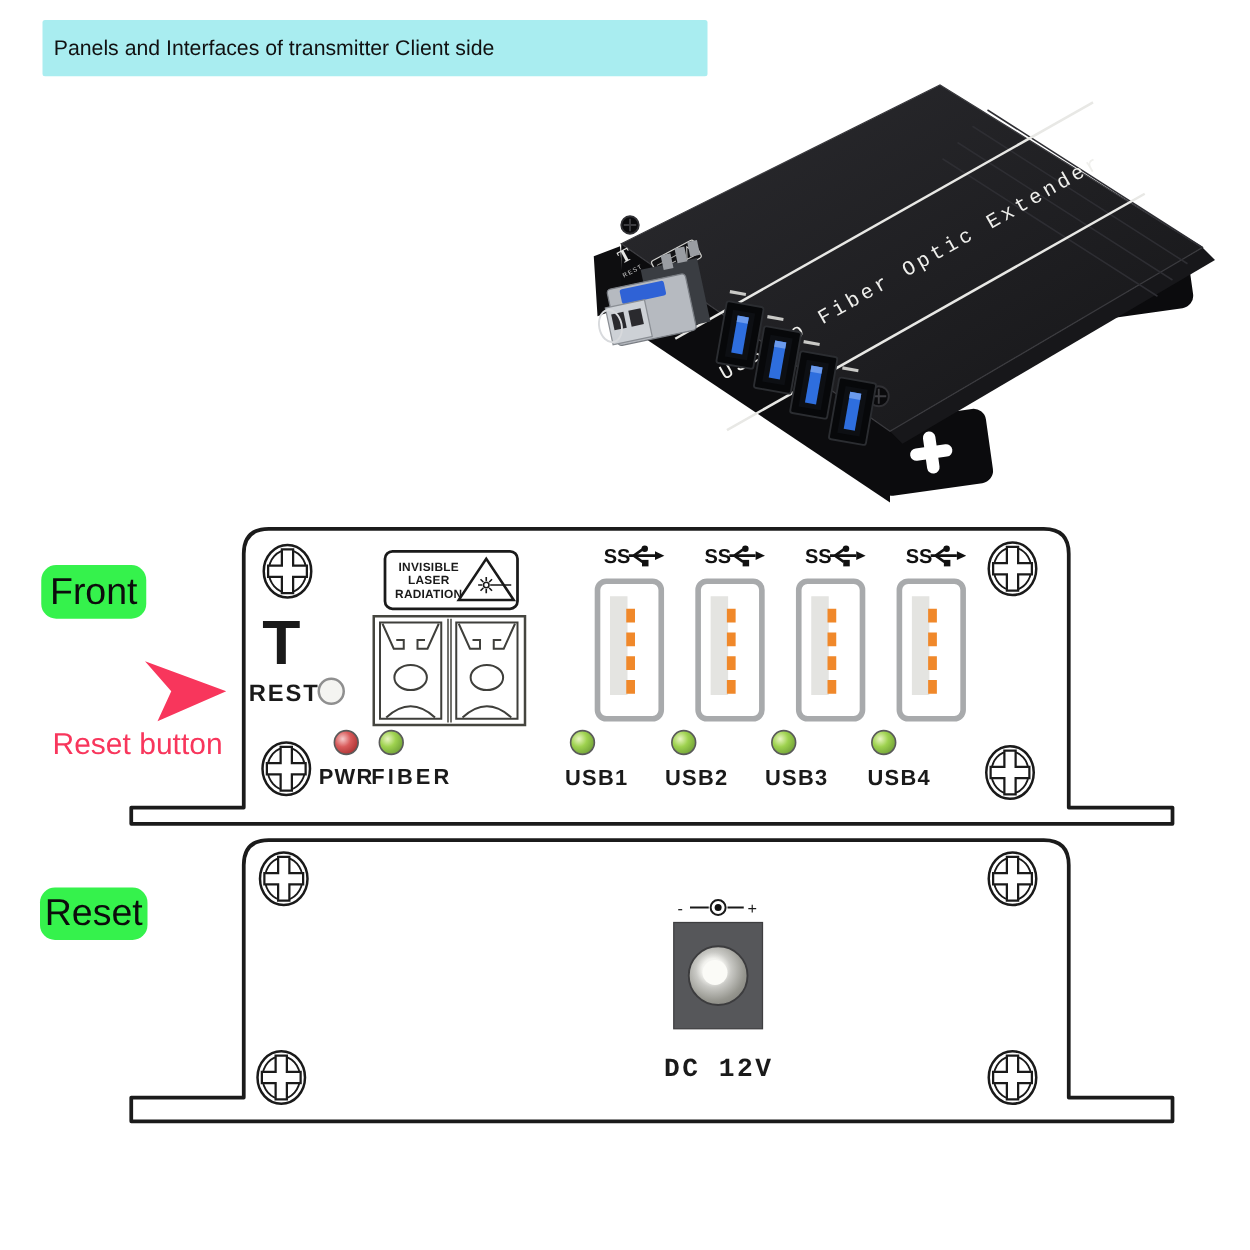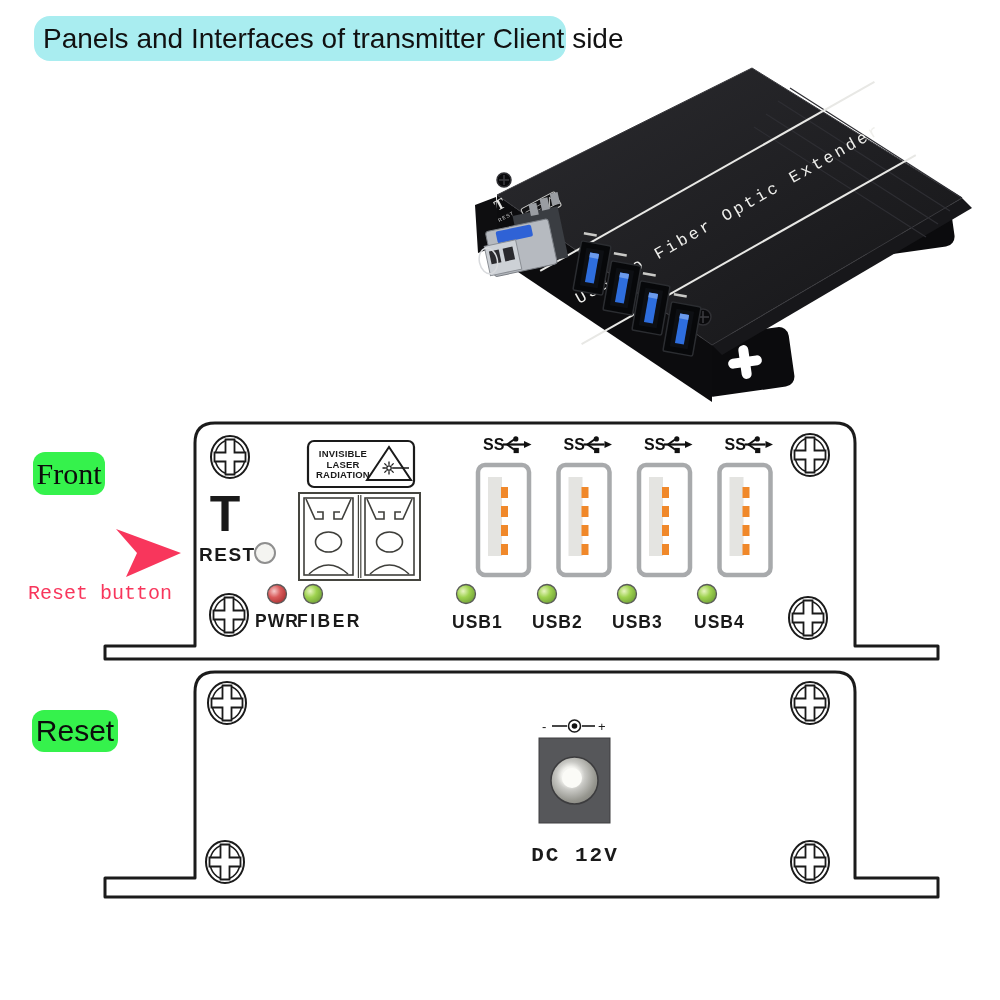--- a/index.html
+++ b/index.html
@@ -1,25 +1,25 @@
 <!DOCTYPE html>
 <html><head>
 <meta charset="utf-8">
 <style>
   html,body{margin:0;padding:0;background:#fff;}
   .stage{position:relative;width:1000px;height:1000px;background:#fff;overflow:hidden;
          font-family:"Liberation Sans",sans-serif;}
   .abs{position:absolute;}
-  .title-bar{left:34px;top:16px;width:523px;height:45px;background:#a9edf0;border-radius:16px;
-             line-height:45px;padding-left:9px;font-size:28px;color:#111;white-space:nowrap;}
+  .title-bar{left:34px;top:16px;width:523px;height:45px;background:#a9edf0;border-radius:2px;
+             line-height:45px;padding-left:9px;font-size:17px;color:#111;white-space:nowrap;}
   .badge{background:#35f24c;border-radius:12px;color:#0c0c0c;font-size:30px;
          display:flex;align-items:center;justify-content:center;}
-  .badge-front{left:33px;top:452px;width:72px;height:43px;font-family:Liberation Serif, serif;}
+  .badge-front{left:33px;top:452px;width:84px;height:43px;}
   .badge-back{left:32px;top:710px;width:86px;height:42px;}
-  .reset-note{left:28px;top:582px;font-size:20px;color:#f8365c;white-space:nowrap;font-family:Liberation Mono, monospace;}
+  .reset-note{left:42px;top:582px;font-size:24px;color:#f8365c;white-space:nowrap;}
   svg text{font-family:"Liberation Sans",sans-serif;}
   .big-t{font-size:50px;font-weight:bold;fill:#1a1a1a;}
   .rest{font-size:19px;font-weight:bold;fill:#1a1a1a;letter-spacing:1.5px;}
   .lbl{font-size:17.5px;font-weight:bold;fill:#1a1a1a;letter-spacing:1px;}
   .lbl-sp{letter-spacing:2.5px;}
   .laser-t{font-size:9.5px;font-weight:bold;fill:#1a1a1a;letter-spacing:0.2px;}
   .ss{font-size:16px;font-weight:bold;fill:#111;}
   .dc{font-family:"Liberation Mono",monospace;font-size:21px;font-weight:bold;fill:#1a1a1a;letter-spacing:2px;}
   .pol{font-size:13px;fill:#1a1a1a;}
   .photo-label{font-family:"Liberation Mono",monospace;font-size:16.5px;fill:#efefec;letter-spacing:3px;}

